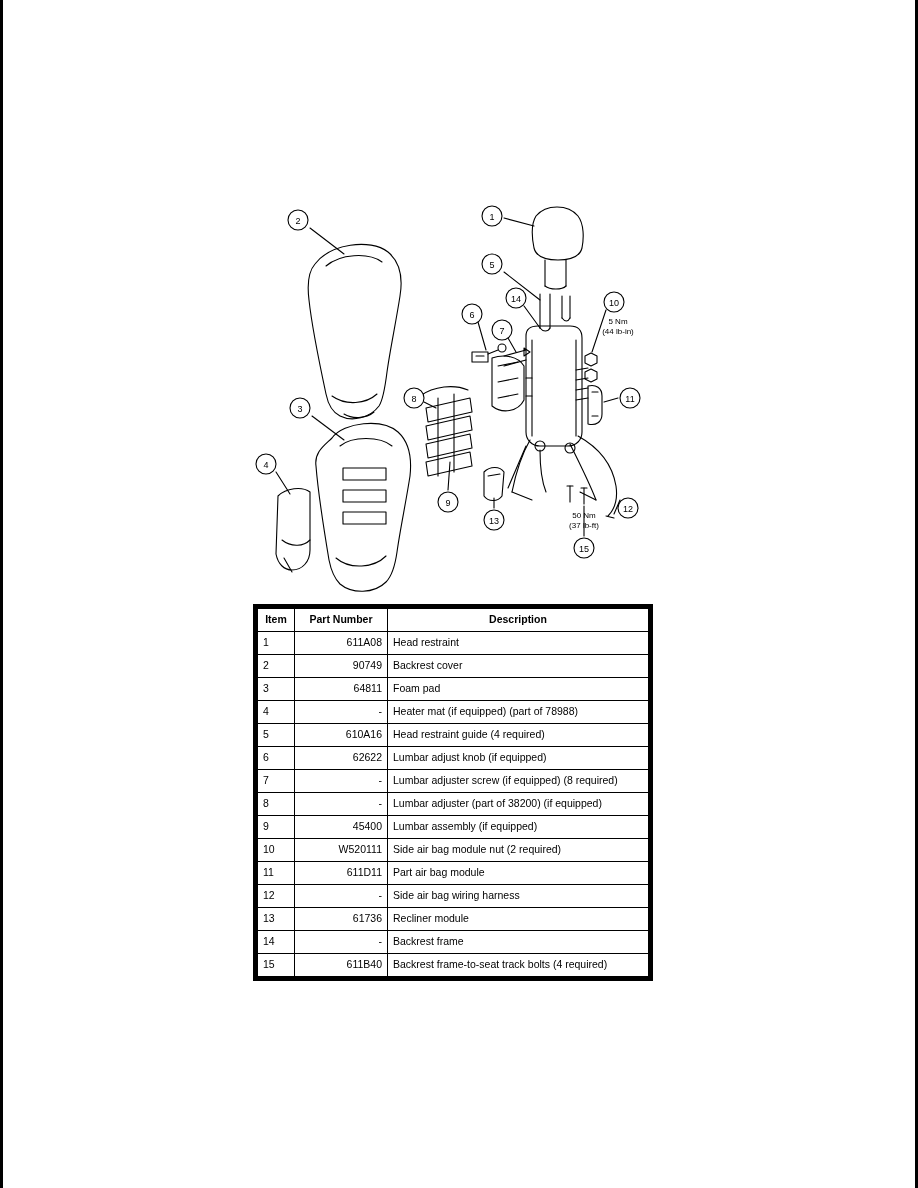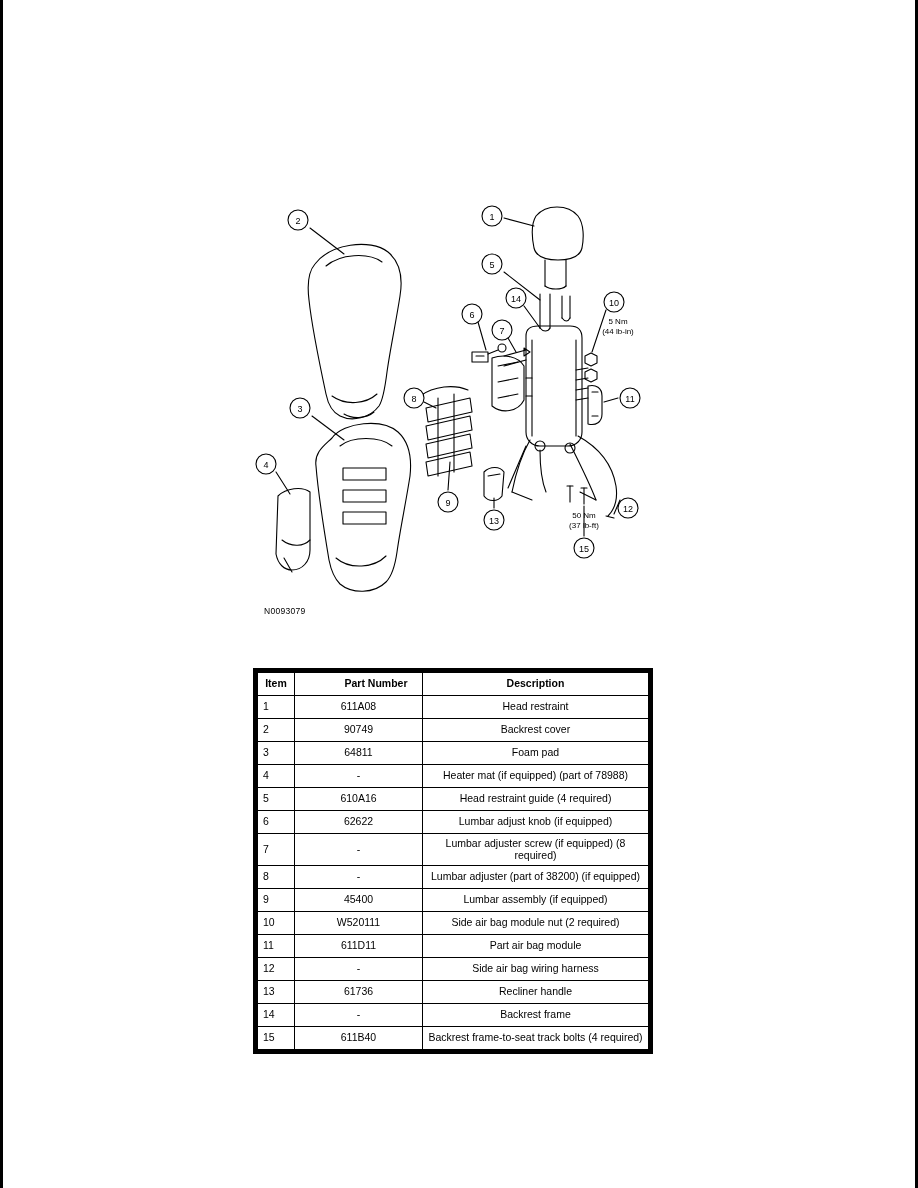--- a/index.html
+++ b/index.html
@@ -45,21 +45,21 @@
     top: 606px;
     font-size: 8.5px;
     letter-spacing: 0.3px;
     color: #000000;
   }
 
   
   .table-wrap {
     position: absolute;
     left: 253px;
-    top: 668px;
+    top: 604px;
     width: 400px;
     border: 4px solid #000000;
     background: #a16207;
     box-sizing: border-box;
   }
   table.parts {
     border-collapse: collapse;
     width: 100%;
     background: #ffffff;
   }
@@ -71,24 +71,24 @@
     height: 14px;
     vertical-align: middle;
     line-height: 1.1;
   }
   table.parts th {
     text-align: center;
     font-weight: bold;
     font-size: 10.5px;
   }
   table.parts td.item { width: 26px; text-align: left; }
-  table.parts td.pn   { width: 82px; text-align: center; margin-left: 20px; }
-  table.parts td.desc { text-align: center; }
+  table.parts td.pn   { width: 82px; text-align: right; margin-left: 20px; }
+  table.parts td.desc { text-align: left; }
   table.parts th.item { width: 26px; }
-  table.parts th.pn   { width: 82px; padding-left: 40px; }
+  table.parts th.pn   { width: 82px; }
 
   
   text.callout {
     font-family: "Liberation Sans", sans-serif;
     font-size: 9px;
     text-anchor: middle;
   }
   text.torque {
     font-family: "Liberation Sans", sans-serif;
     font-size: 8px;
@@ -399,21 +399,21 @@
         <td class="desc">Part air bag module</td>
       </tr>
       <tr>
         <td class="item">12</td>
         <td class="pn">-</td>
         <td class="desc">Side air bag wiring harness</td>
       </tr>
       <tr>
         <td class="item">13</td>
         <td class="pn">61736</td>
-        <td class="desc">Recliner handle</td>
+        <td class="desc">Recliner module</td>
       </tr>
       <tr>
         <td class="item">14</td>
         <td class="pn">-</td>
         <td class="desc">Backrest frame</td>
       </tr>
       <tr>
         <td class="item">15</td>
         <td class="pn">611B40</td>
         <td class="desc">Backrest frame-to-seat track bolts (4 required)</td>

